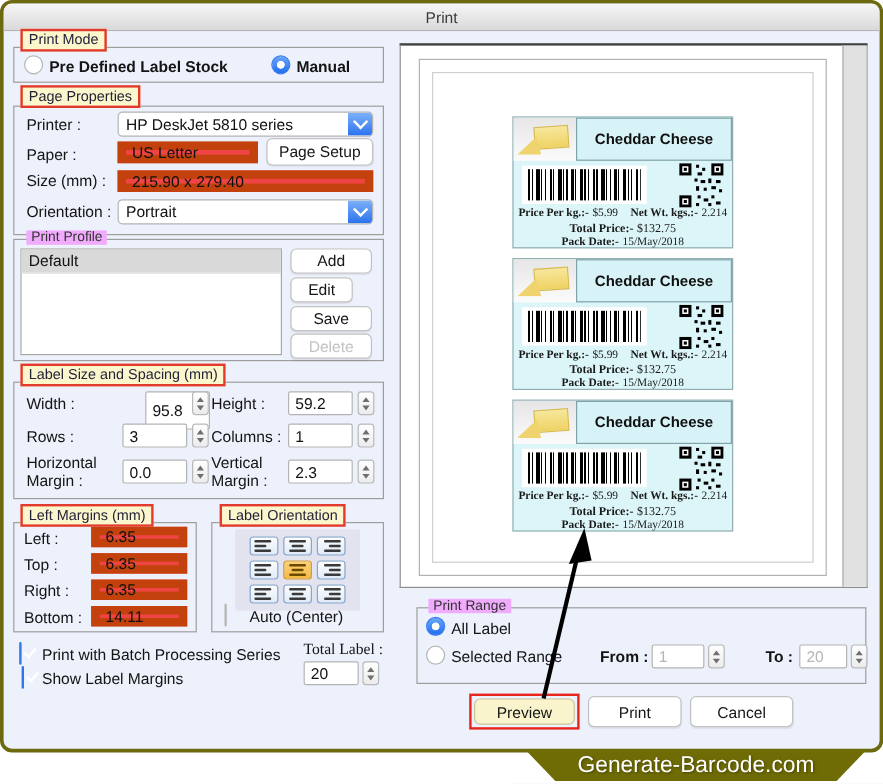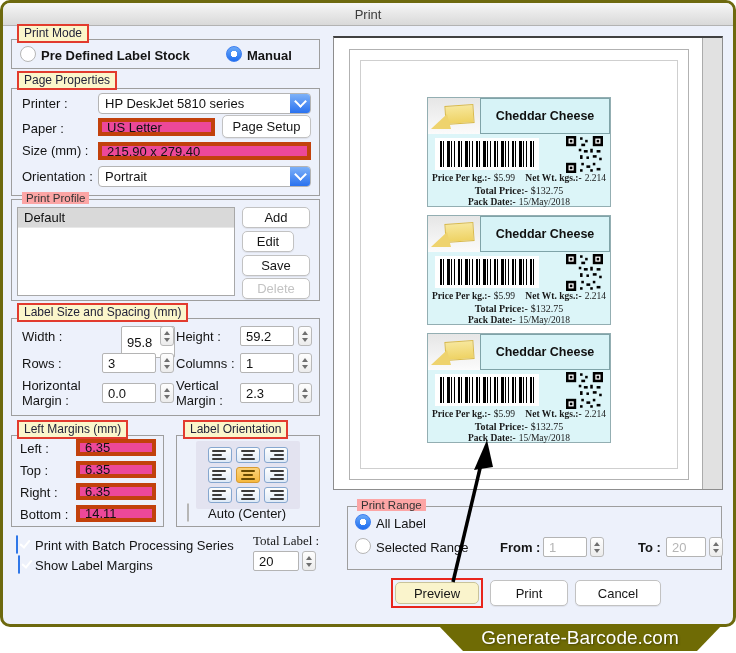--- a/index.html
+++ b/index.html
@@ -6,22 +6,22 @@
   #screen{position:relative;width:736px;height:653px;background:#ffffff;font-family:"Liberation Sans",sans-serif;overflow:hidden;}
   .abs{position:absolute;}
   
   .dialog{left:0;top:0;width:736px;height:627px;box-sizing:border-box;border:3px solid #6d690e;border-radius:10px;background:#edf1fb;}
   .titlebar{left:3px;top:3px;width:730px;height:22px;border-radius:7px 7px 0 0;background:linear-gradient(#f6f6f6,#d9d9d9);border-bottom:1px solid #b3b3b3;display:flex;align-items:center;justify-content:center;font-size:13px;color:#3c3c3c;}
   
   .lbl{font-size:13px;color:#141414;white-space:nowrap;}
   .b{font-weight:bold;}
   .tag{background:#fbf6cb;border:2px solid #e23b2e;font-size:12px;color:#23233a;padding:0 5px;line-height:15px;white-space:nowrap;z-index:4;}
   .gbox{border:1px solid #9e9e9e;box-sizing:border-box;}
-  .legend{font-size:11.5px;color:#333;background:#fca5a5;padding:0 4px;z-index:3;white-space:nowrap;}
-  .field{background:#ec4899;border:4px solid #c2410c;font-size:13px;color:#111;padding:0 5px;display:flex;align-items:center;box-sizing:border-box;}
+  .legend{font-size:11.5px;color:#333;background:#f0abfc;padding:0 4px;z-index:3;white-space:nowrap;}
+  .field{background:#ef4444;border:7px solid #c2410c;font-size:13px;color:#111;padding:0 5px;display:flex;align-items:center;box-sizing:border-box;}
   .wfield{background:#fff;border:1px solid #b4b4b4;border-radius:2px;font-size:13px;color:#111;padding:0 5px;display:flex;align-items:center;box-sizing:border-box;}
   .wfield.dim{color:#b5b5b5;}
   .btn{background:#fff;border:1px solid #c2c2c2;border-radius:5px;font-size:13px;color:#161616;display:flex;align-items:center;justify-content:center;box-sizing:border-box;box-shadow:0 1px 1px rgba(0,0,0,.07);}
   .btn.disabled{color:#c3c3c3;}
   .dropdown{background:#fff;border:1px solid #b4b4b4;border-radius:4px;display:flex;align-items:stretch;box-sizing:border-box;overflow:hidden;}
   .dd-text{flex:1;font-size:13px;padding-left:6px;color:#111;white-space:nowrap;display:flex;align-items:center;}
   .dd-btn{width:20px;background:linear-gradient(#7db1f8,#2a72ef);display:flex;align-items:center;justify-content:center;}
   .chev{width:7px;height:7px;border-right:2px solid #fff;border-bottom:2px solid #fff;transform:rotate(45deg);margin-top:-4px;}
   .stepper{width:14px;height:20px;background:linear-gradient(#fefefe,#ececec);border:1px solid #b9b9b9;border-radius:3px;display:flex;flex-direction:column;align-items:center;justify-content:center;gap:3px;box-sizing:border-box;}
   .st-up{width:0;height:0;border-left:3.5px solid transparent;border-right:3.5px solid transparent;border-bottom:4px solid #6f6f6f;}

